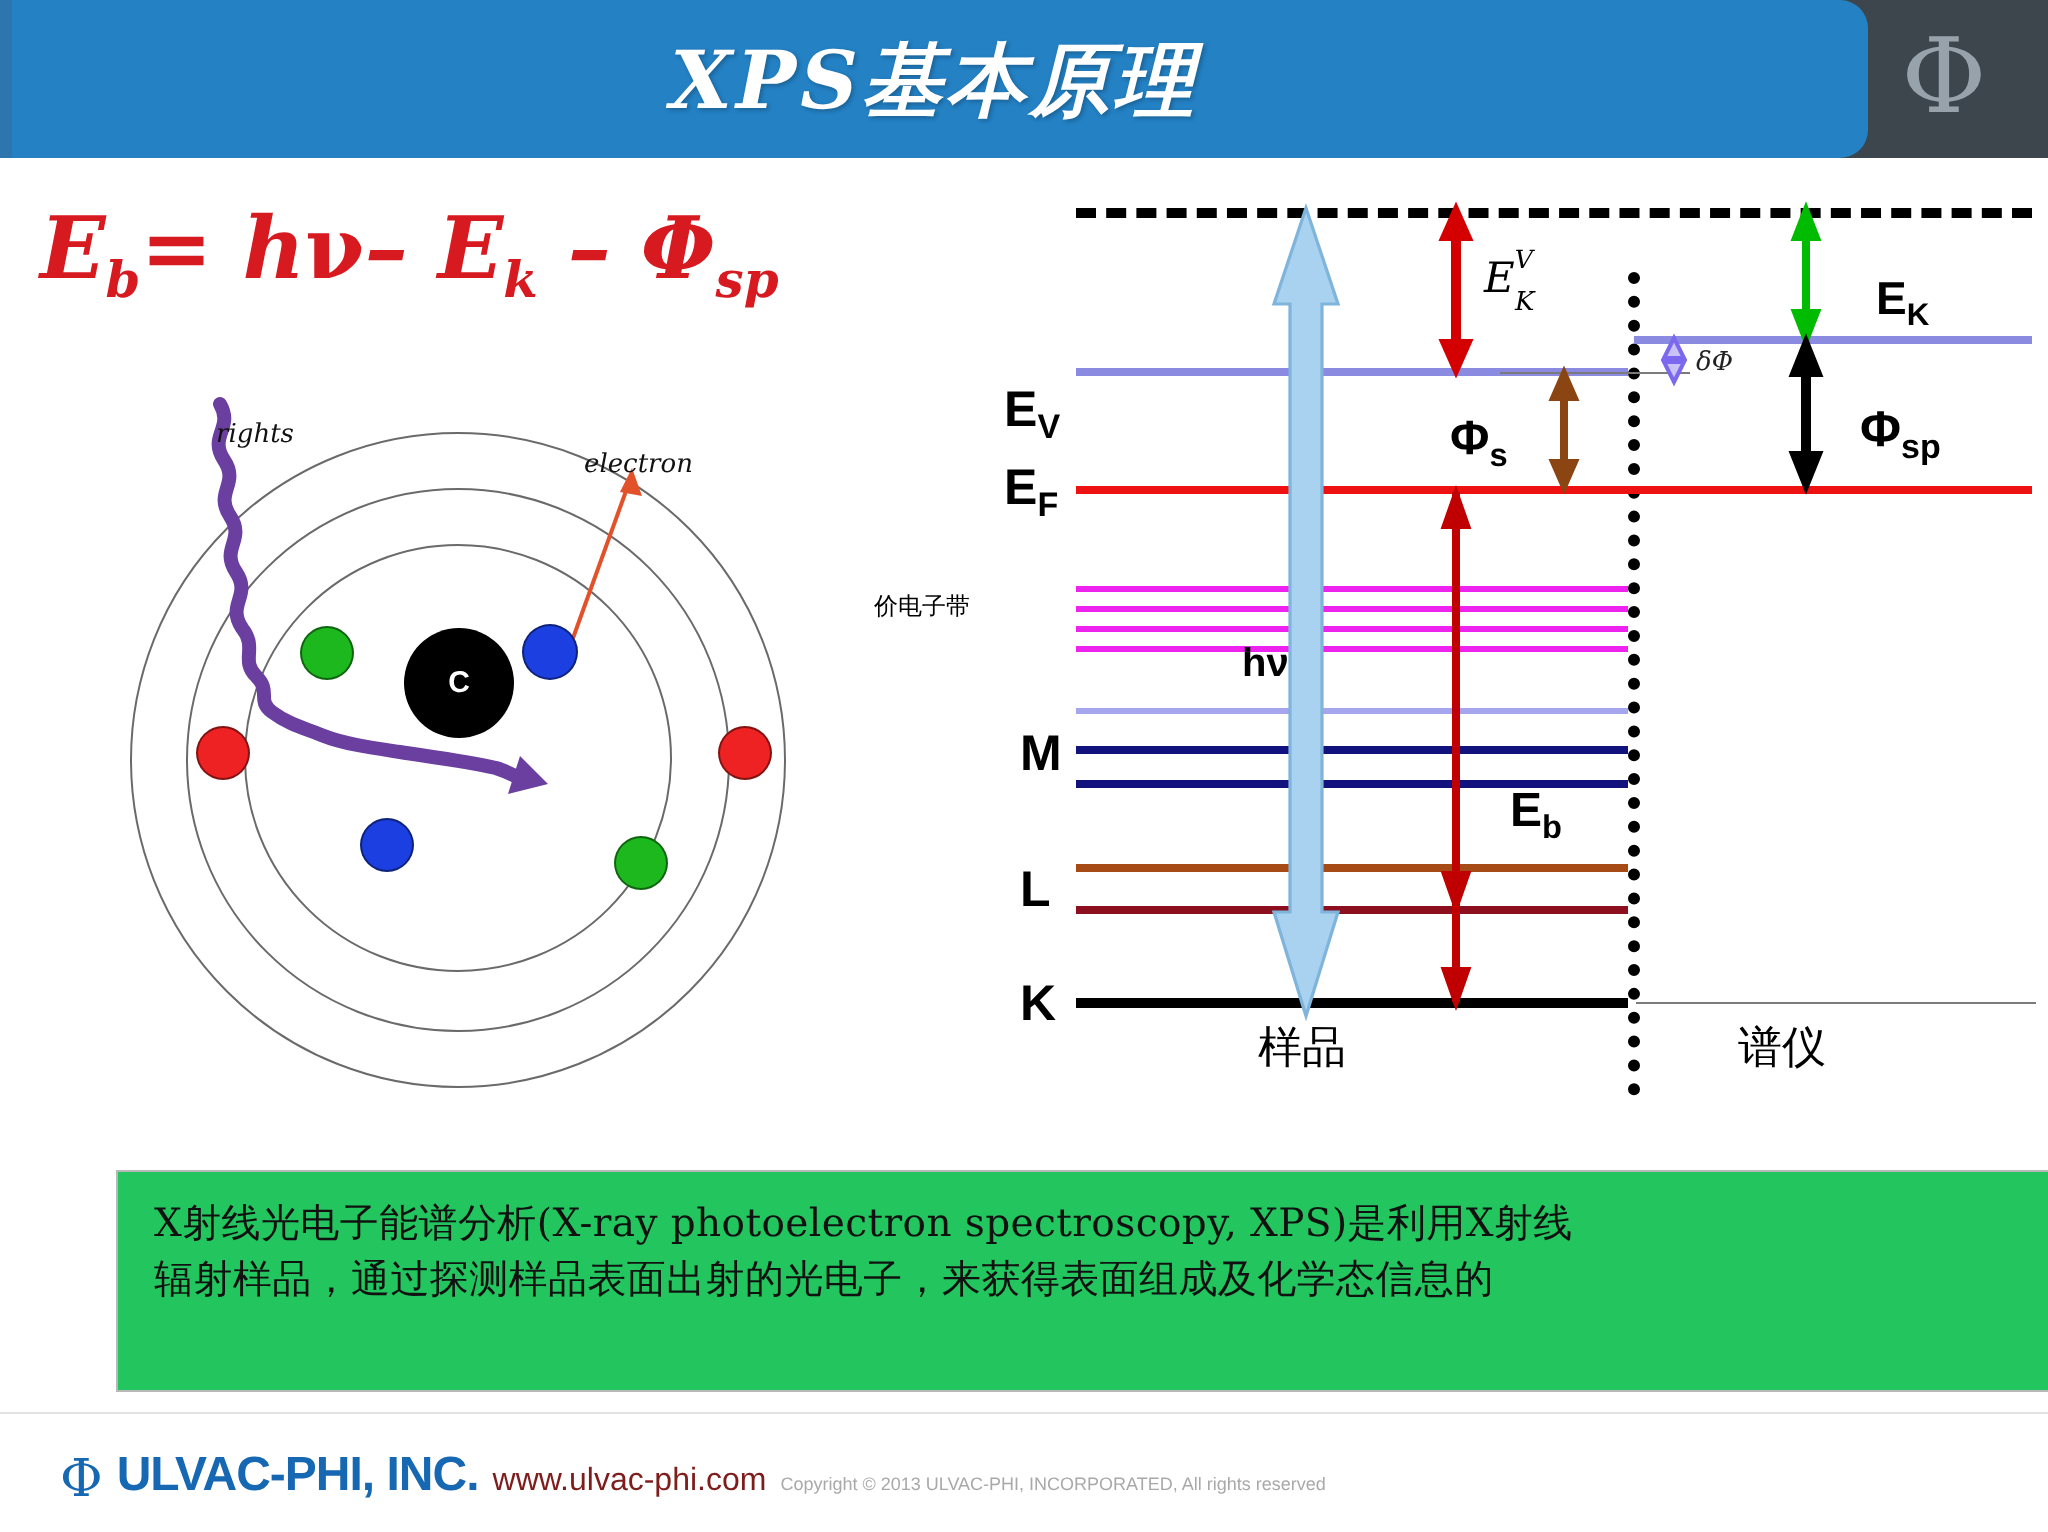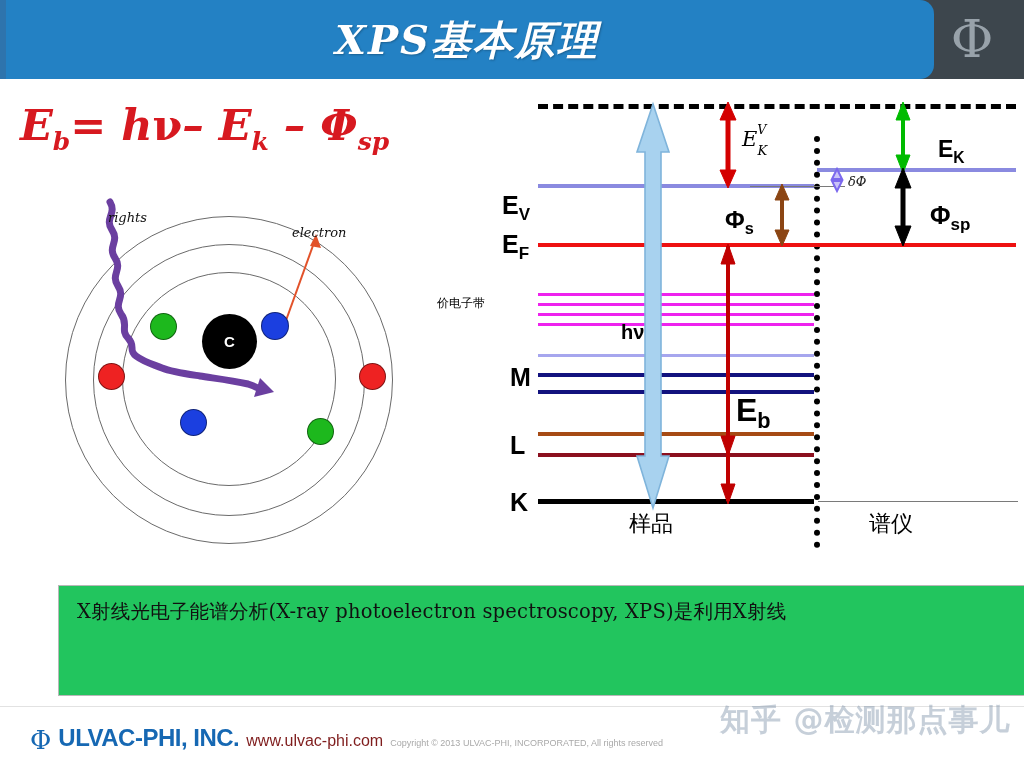--- a/index.html
+++ b/index.html
@@ -270,44 +270,44 @@
 
     <div style="position:absolute;left:282px;top:30px;color:#000;font-size:21px;
                 font-family:'DejaVu Serif','Liberation Serif',serif;font-style:italic;">
       E<sup style="font-size:.6em;position:relative;top:-4px;">V</sup><sub style="font-size:.62em;position:relative;left:-9px;top:4px;">K</sub>
     </div>
 
     <div class="elabel" style="left:265px;top:110px;font-size:24px;">Φ<sub>s</sub></div>
 
     <div class="elabel" style="left:161px;top:225px;font-size:20px;">hν</div>
 
-    <div class="elabel" style="left:276px;top:296px;font-size:32px;">E<sub>b</sub></div>
+    <div class="elabel" style="left:295px;top:296px;font-size:24px;">E<sub>b</sub></div>
 
     <div class="elabel" style="left:478px;top:40px;font-size:23px;">E<sub>K</sub></div>
 
     <div class="elabel" style="left:470px;top:105px;font-size:25px;">Φ<sub>sp</sub></div>
 
     <div style="position:absolute;left:388px;top:78px;color:#222;font-size:13px;
                 font-family:'DejaVu Serif','Liberation Serif',serif;font-style:italic;">δΦ</div>
 
     <div class="cjk" style="left:169px;top:413px;font-size:22px;">样品</div>
     <div class="cjk" style="left:409px;top:413px;font-size:22px;">谱仪</div>
   </div>
 
   <div class="textbox">
     <p>X射线光电子能谱分析(X-ray photoelectron spectroscopy, XPS)是利用X射线</p>
+    <p>辐射样品，通过探测样品表面出射的光电子，来获得表面组成及化学态信息的</p>
   </div>
 
   <div class="footer">
     <div class="foot-rule"></div>
 
     <div class="ulvac">
       <span class="ulvac-phi-glyph">Φ</span>
       <span class="ulvac-name">ULVAC-PHI, INC.</span>
       <span class="ulvac-url">www.ulvac-phi.com</span>
       <span class="ulvac-copy">Copyright © 2013 ULVAC-PHI, INCORPORATED, All rights reserved</span>
     </div>
 
   </div>
 
-  <div class="watermark">知乎 @检测那点事儿</div>
 
 </div>
 
 </body></html>

